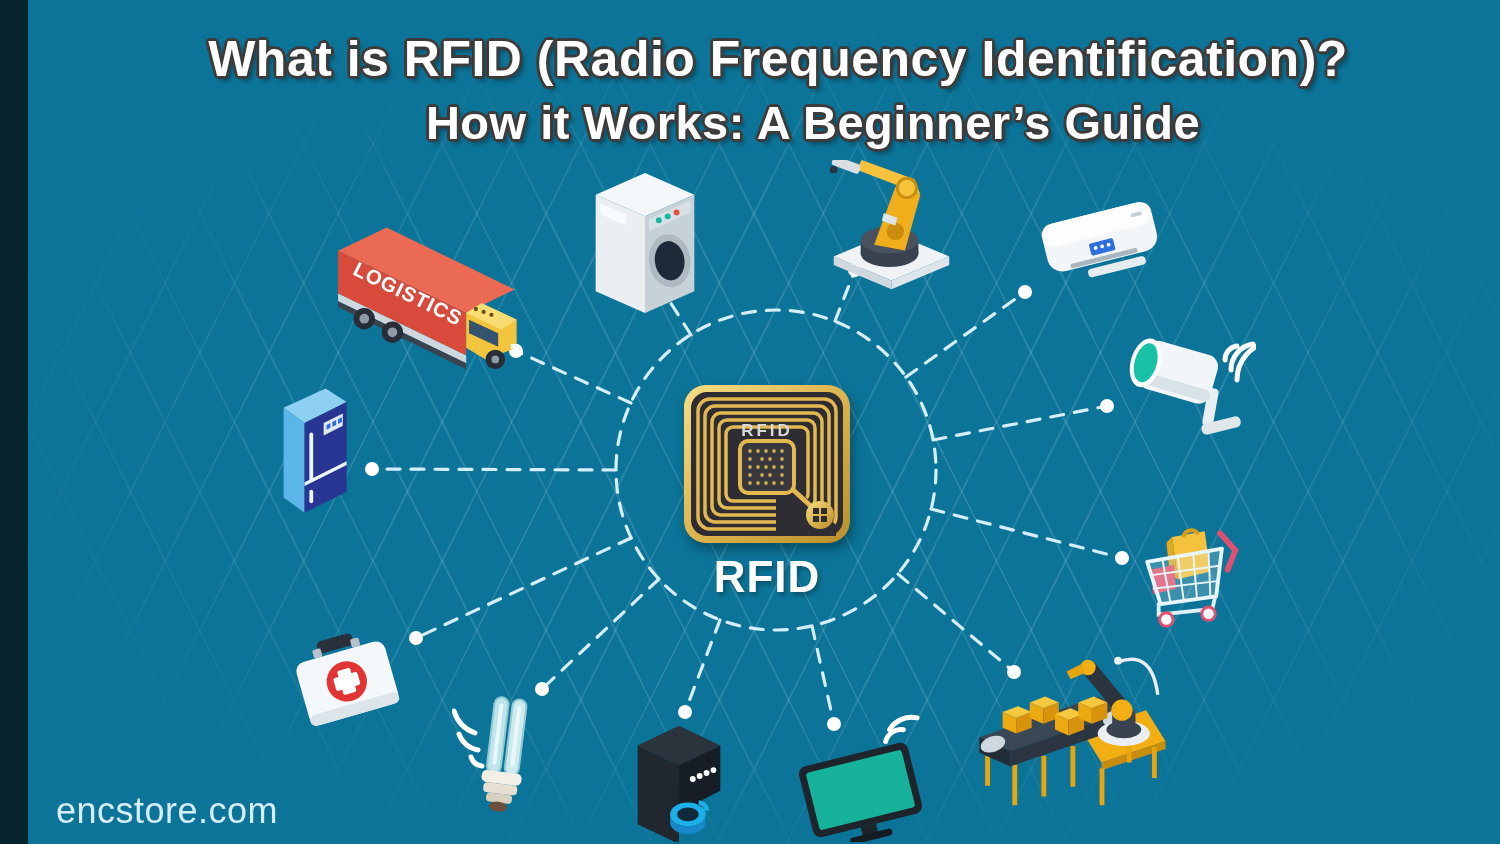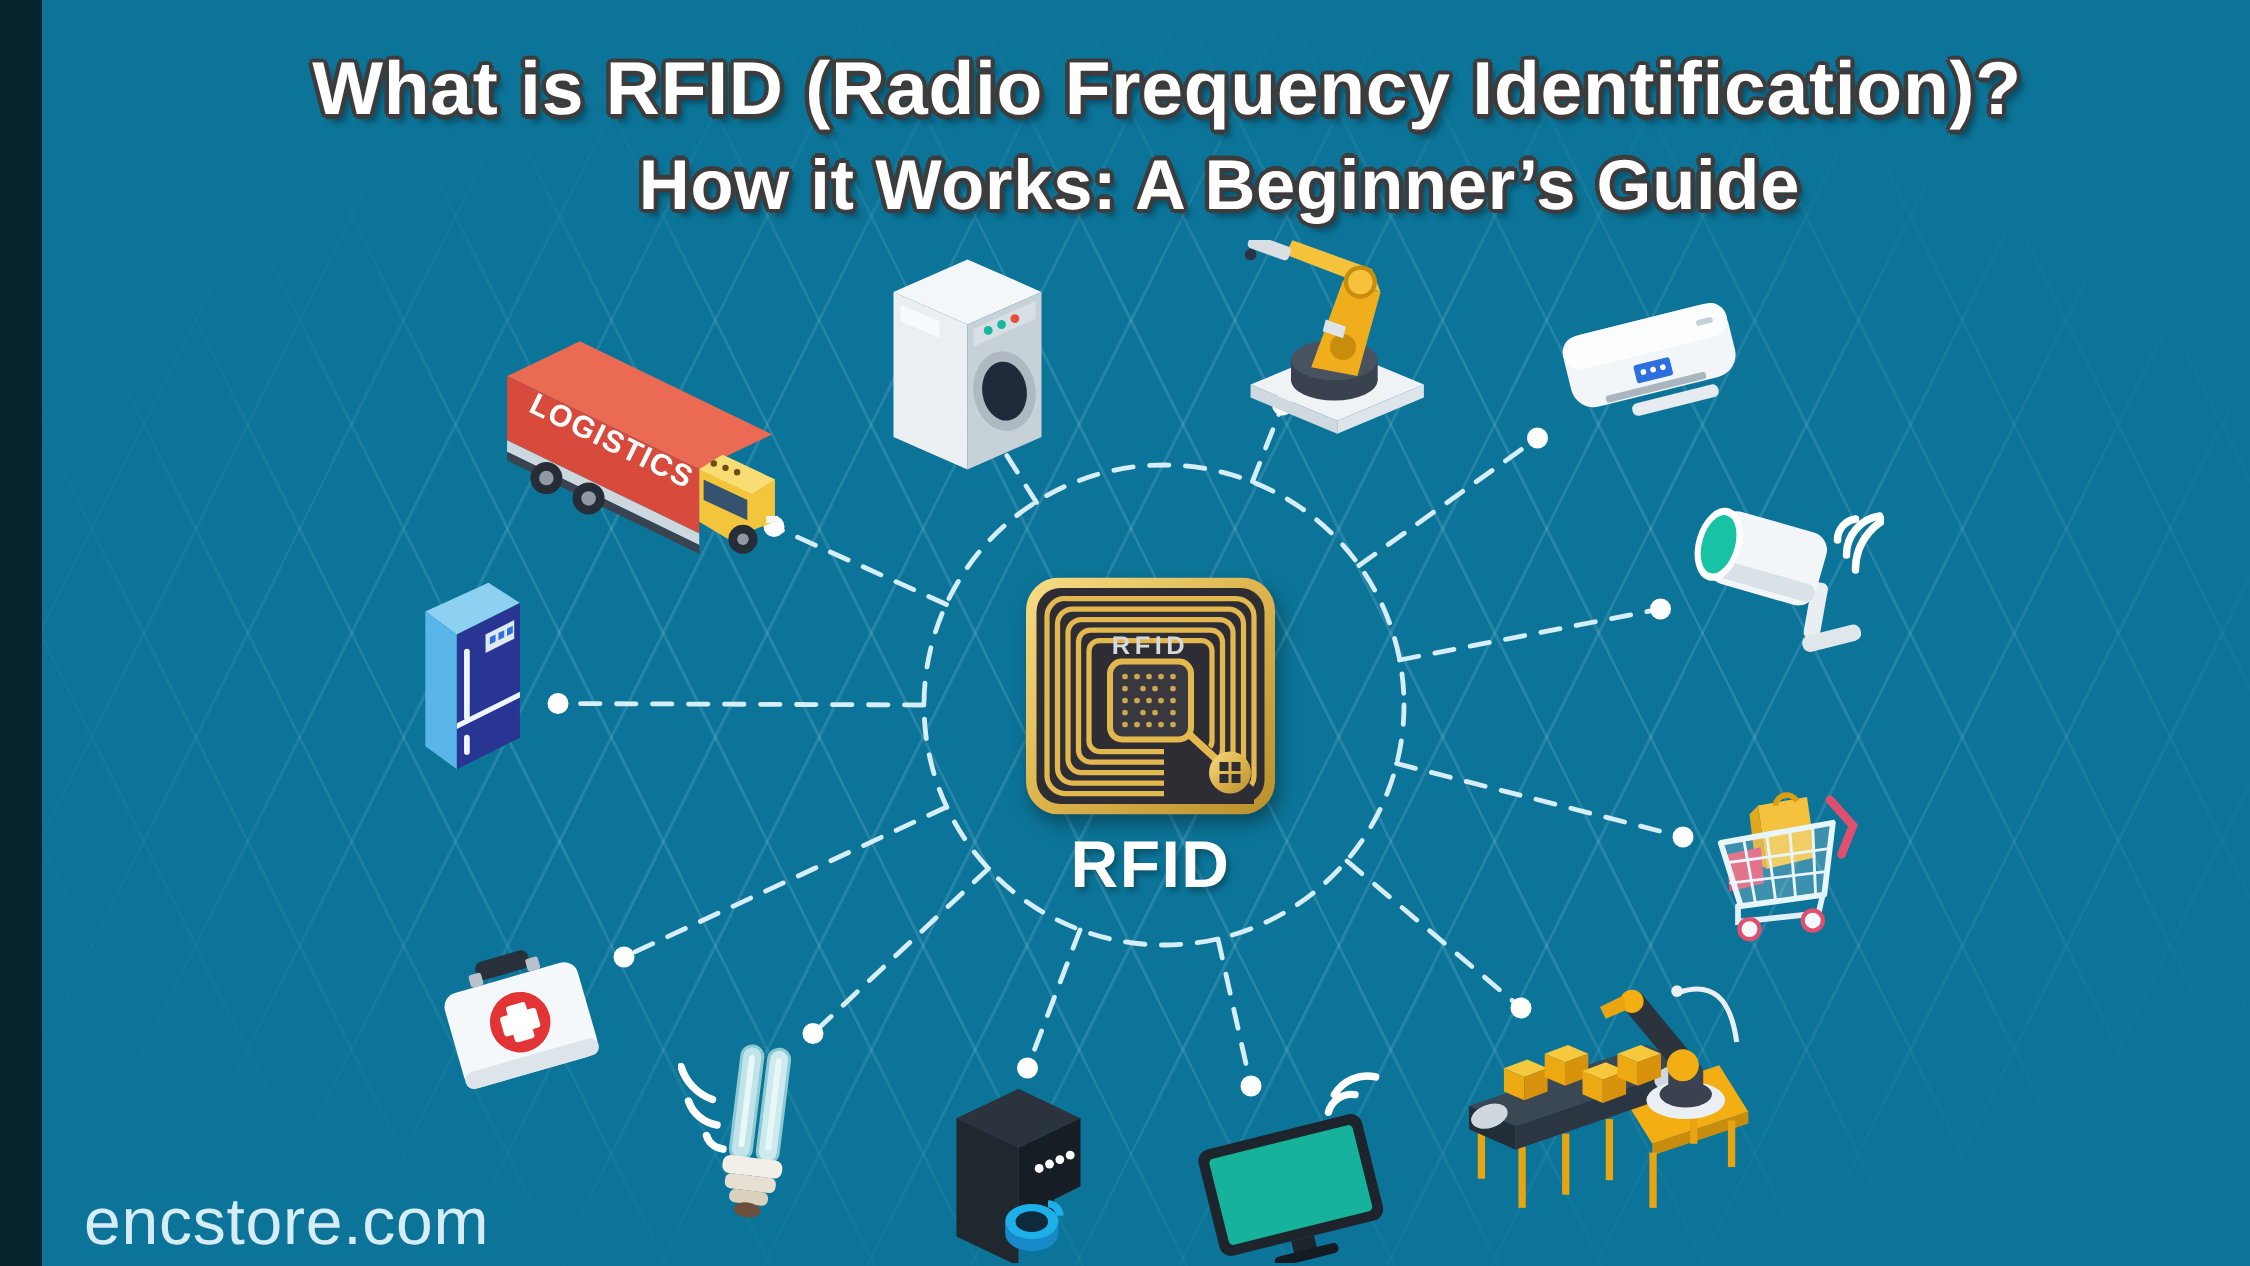--- a/index.html
+++ b/index.html
@@ -44,21 +44,21 @@
   .d-fridge{left:246px;top:382px;width:86px;height:145px;}
   .rfid-tag{position:absolute;left:656px;top:385px;width:166px;height:158px;z-index:5;
     filter:drop-shadow(3px 6px 6px rgba(0,0,0,0.35));}
   .center-label{
     position:absolute;left:639px;top:552px;width:200px;z-index:5;
     text-align:center;color:#ffffff;font-weight:bold;font-size:44px;letter-spacing:1px;
     text-shadow:2px 3px 4px rgba(0,0,0,0.3);
   }
   .watermark{
     position:absolute;left:28px;top:790px;z-index:6;
-    color:#d6ecf6;font-size:44px;letter-spacing:0.5px;
+    color:#d6ecf6;font-size:36px;letter-spacing:0.5px;
   }
 </style>
 </head>
 <body>
 
 <div class="canvas">
 
   <div class="grid-layer"></div>
   <div class="grid-fade"></div>
 

